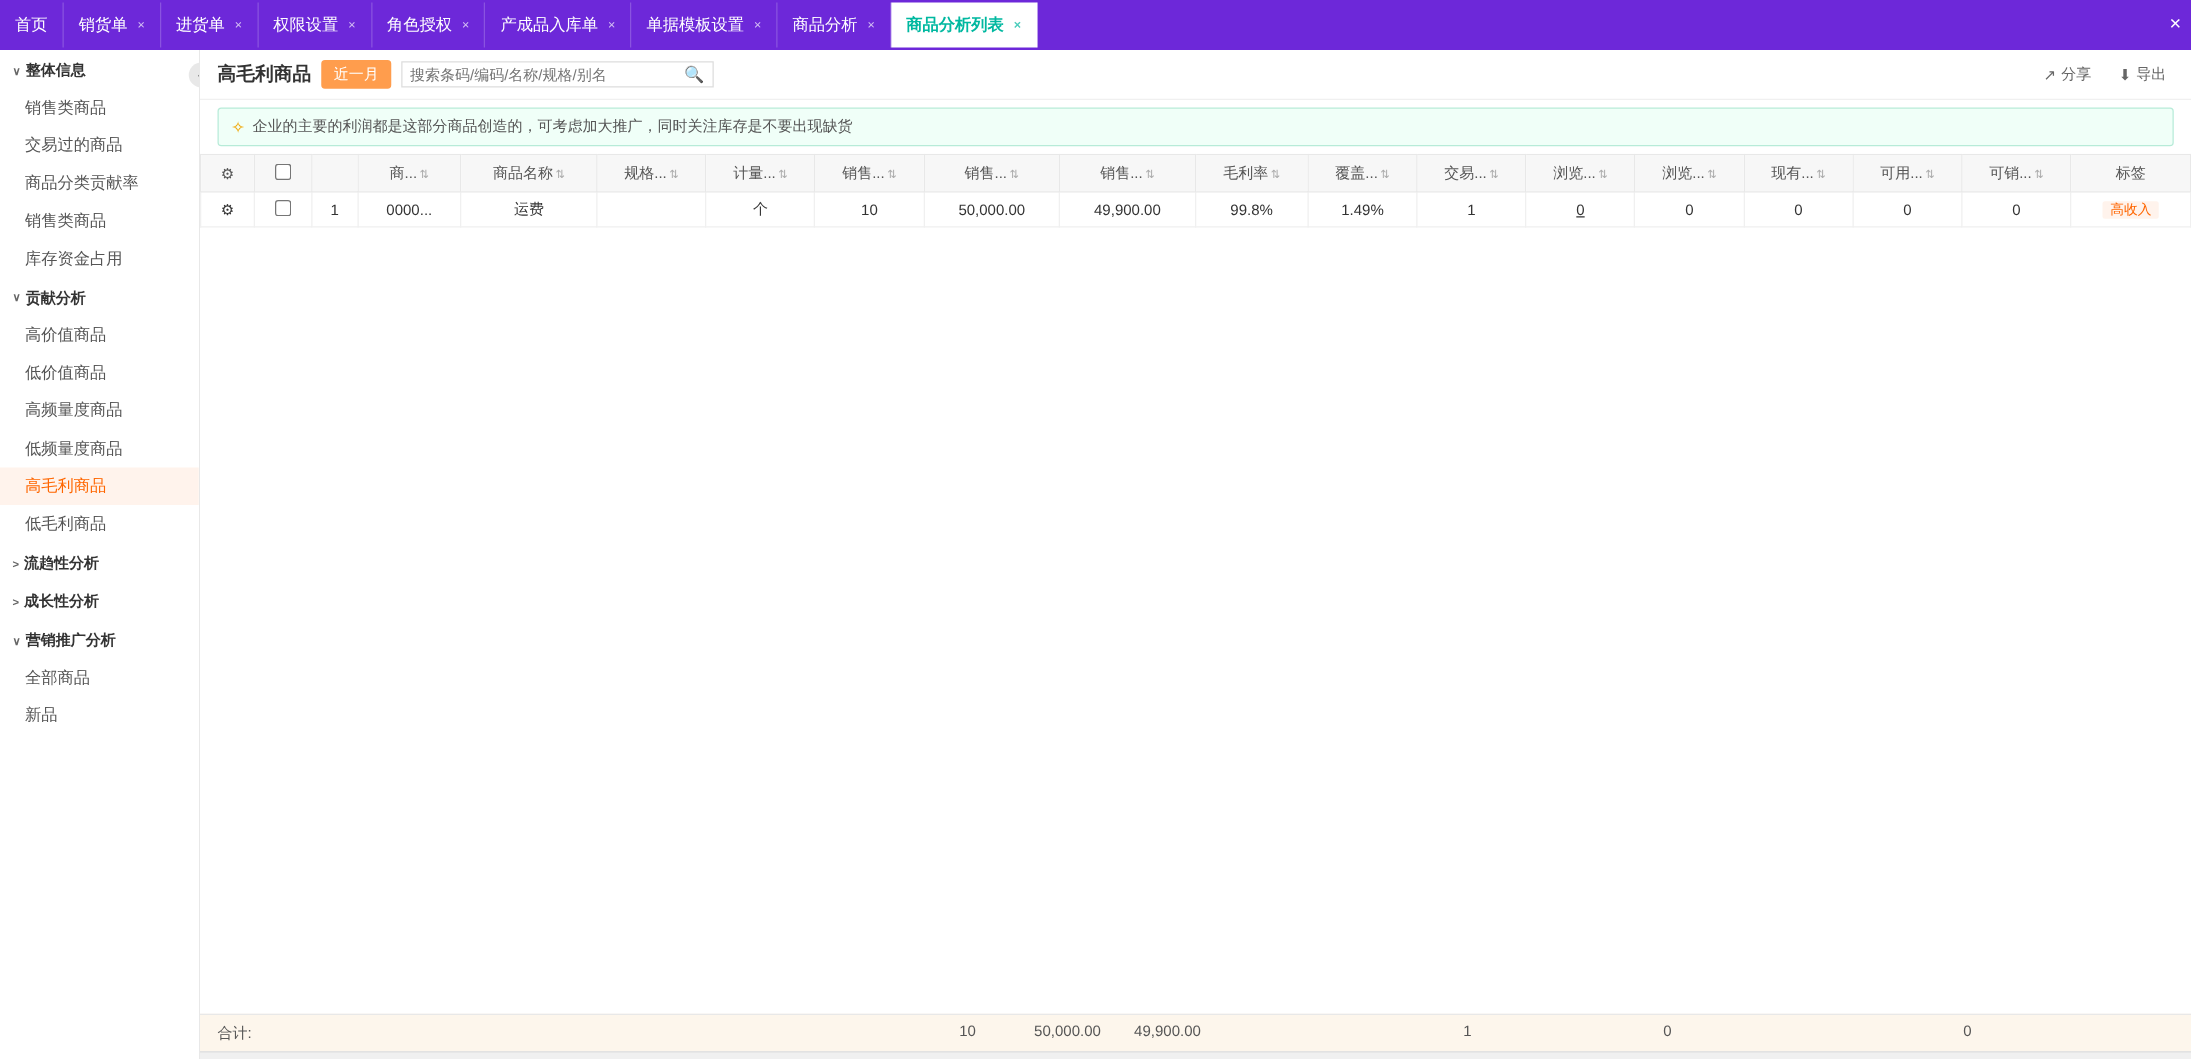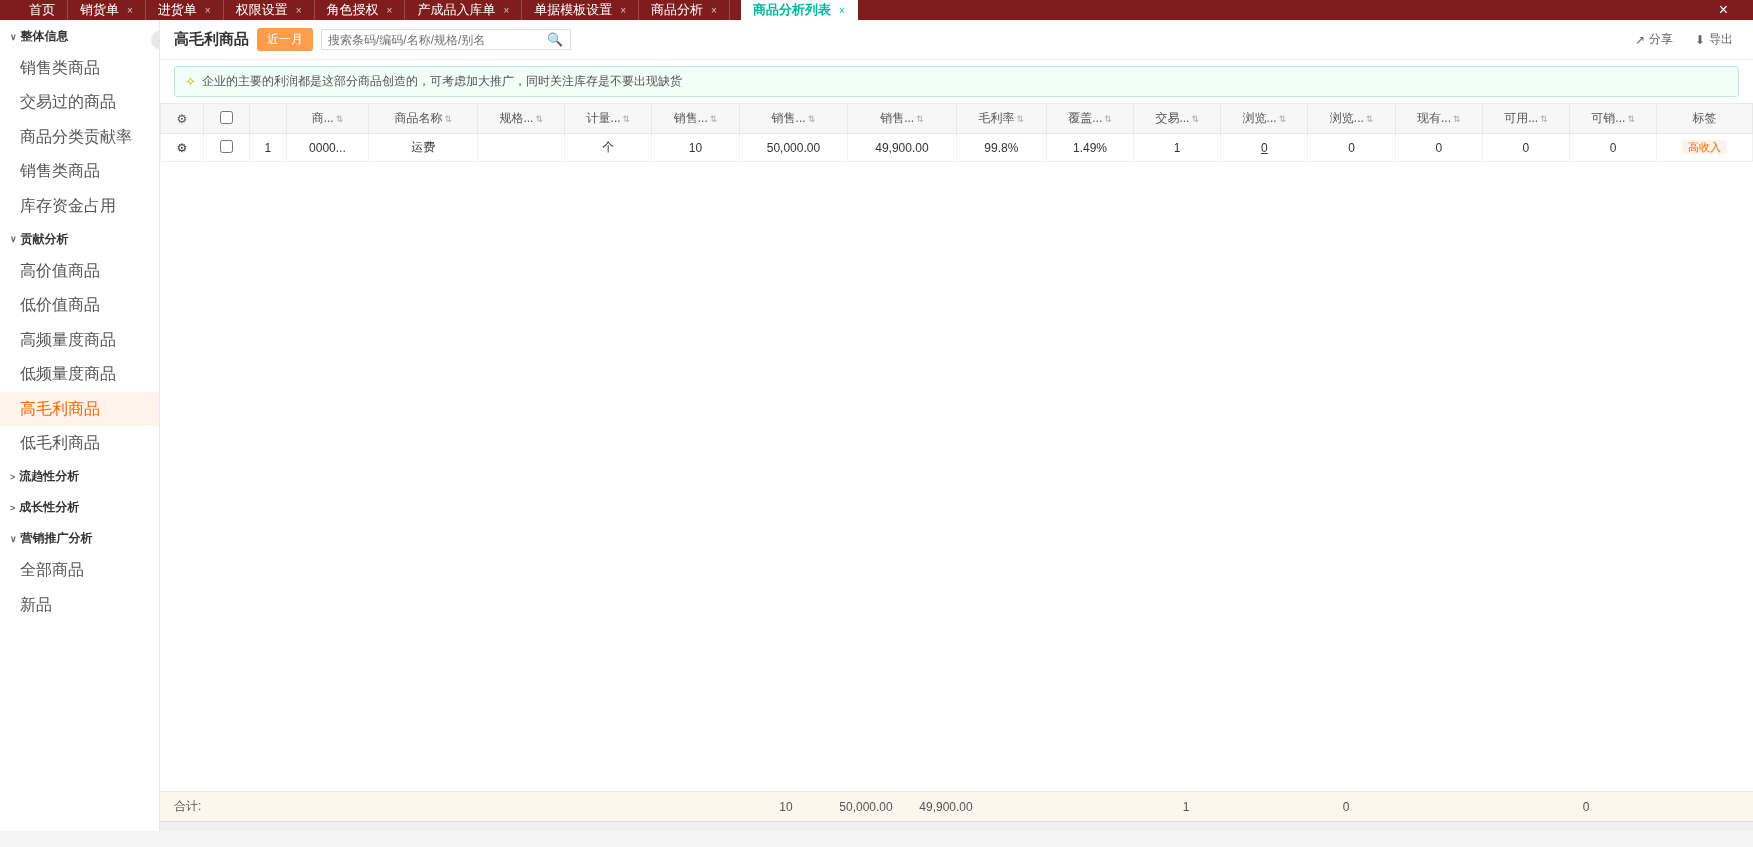--- a/index.html
+++ b/index.html
@@ -1,44 +1,43 @@
 <!DOCTYPE html>
 <html><head>
   <meta charset="utf-8">
   <style>
     * { box-sizing: border-box; margin: 0; padding: 0; }
     body { font-family: 'Microsoft YaHei', Arial, sans-serif; font-size: 12px; color: #333; background: #f5f5f5; overflow: hidden; }
 
     
     .top-nav {
-      background: #7f1d1d;
-      display: flex;
-      align-items: center;
-      height: 20px;
-      padding: 0 17px;
+      background: #6d28d9;
+      display: flex;
+      align-items: center;
+      height: 40px;
+      padding: 0 0;
       gap: 0;
       position: relative;
     }
     .nav-tab {
       display: flex;
       align-items: center;
       height: 36px;
       padding: 0 12px;
       color: #fff;
       font-size: 13px;
       cursor: pointer;
       white-space: nowrap;
       gap: 4px;
       border-right: 1px solid rgba(255,255,255,0.2);
     }
     .nav-tab.active {
       background: #fff;
       color: #00b8a0;
       font-weight: 600;
-      margin-left: 11px;
     }
     .nav-tab .close-x {
       font-size: 10px;
       margin-left: 4px;
       opacity: 0.7;
       cursor: pointer;
     }
     .nav-close-all {
       margin-left: auto;
       color: #fff;
@@ -88,21 +87,21 @@
       padding: 8px 10px 6px 10px;
       font-size: 12px;
       color: #333;
       font-weight: 600;
       cursor: pointer;
       gap: 4px;
     }
     .sidebar-group-header .arrow { font-size: 9px; color: #666; }
     .sidebar-item {
       padding: 6px 10px 6px 20px;
-      font-size: 16px;
+      font-size: 13px;
       color: #555;
       cursor: pointer;
       line-height: 1.4;
     }
     .sidebar-item.active {
       background: #fff3ec;
       color: #f60;
       font-weight: 500;
     }
 
@@ -231,28 +230,27 @@
       background: #fff3ec;
       border-radius: 2px;
       padding: 1px 6px;
       font-size: 11px;
     }
     .underline-link { text-decoration: underline; color: #333; cursor: pointer; }
 
     
     .footer-bar {
       display: flex;
-      align-items: center;
       padding: 6px 14px;
       background: #fdf6ec;
       border-top: 1px solid #e8e8e8;
       font-size: 12px;
       color: #555;
       flex-shrink: 0;
-      gap: 12px;
+      gap: 0;
     }
     .footer-label {
       font-weight: 500;
       min-width: 80px;
     }
     .footer-cells {
       display: flex;
       flex: 1;
     }
     .footer-cell {

